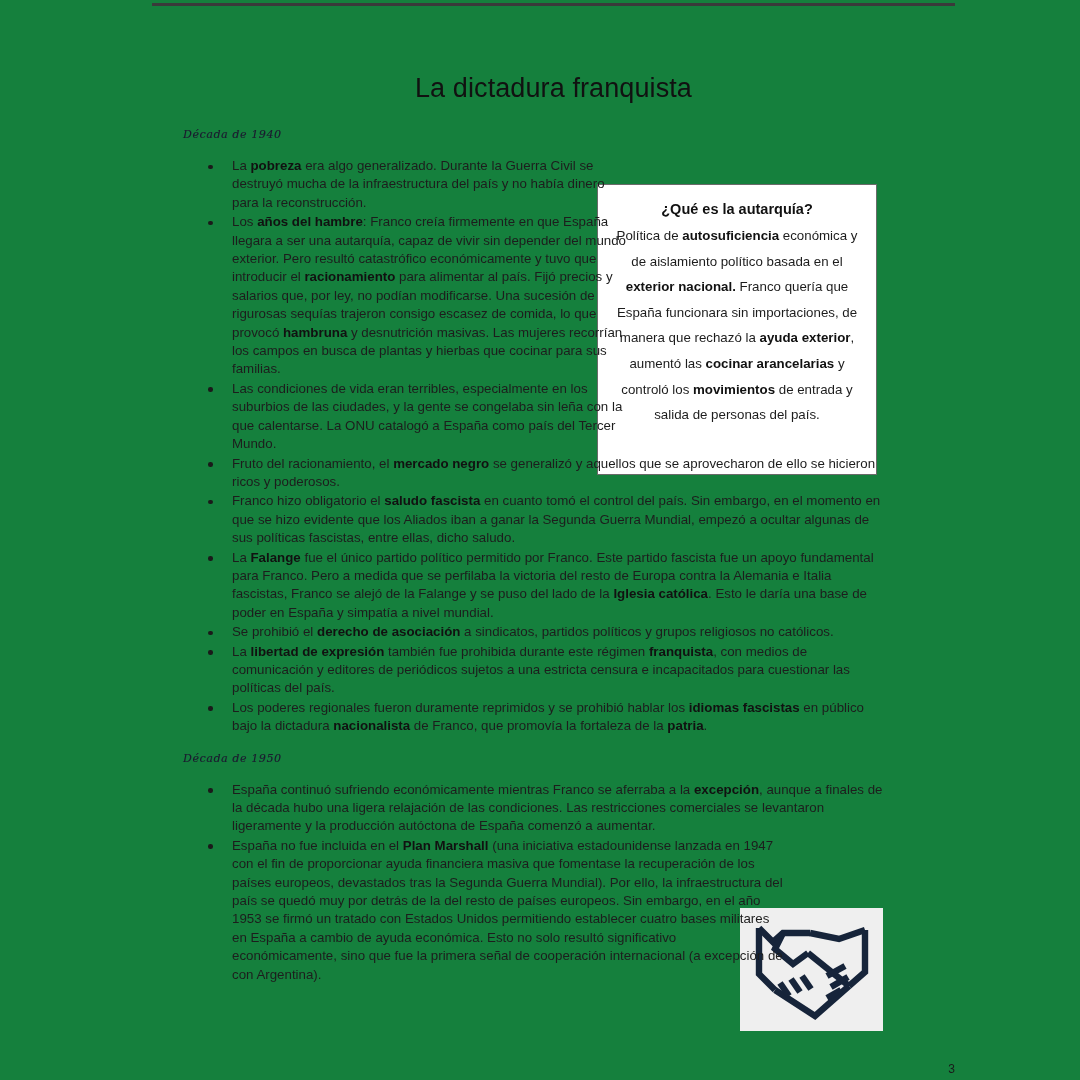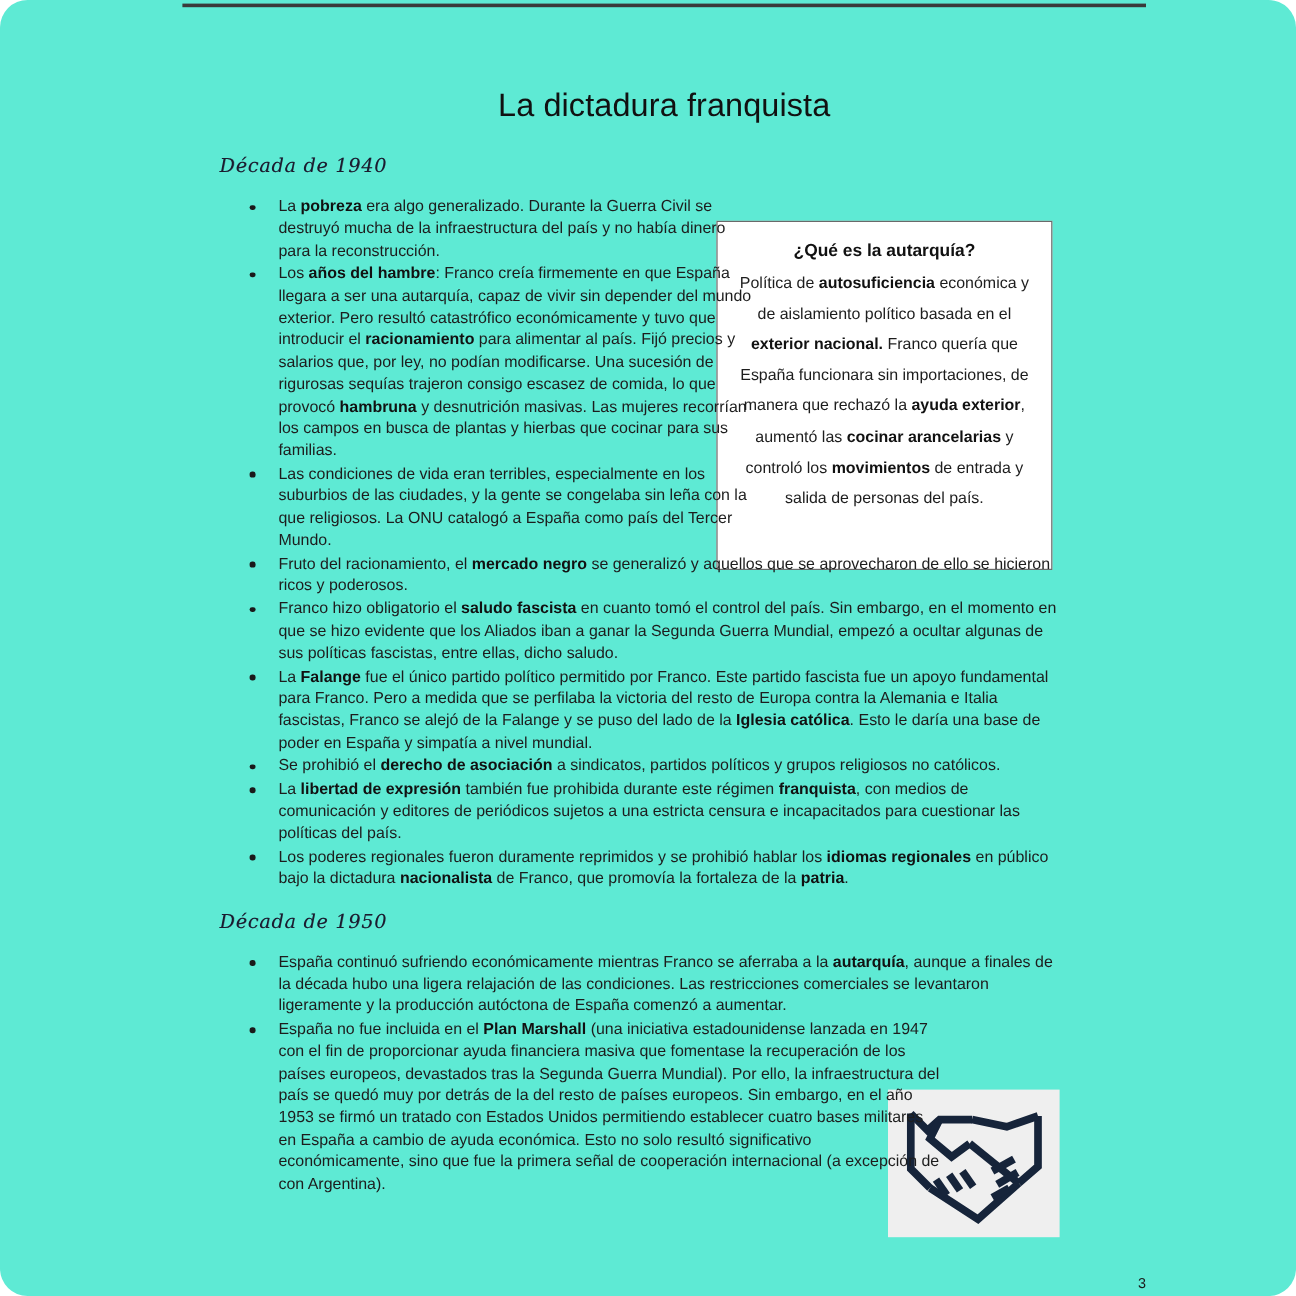--- a/index.html
+++ b/index.html
@@ -14,22 +14,21 @@
     overflow: hidden;
     font-family: "Liberation Sans", sans-serif;
     color: #1a1a1a;
     -webkit-font-smoothing: antialiased;
   }
 
   
   #page {
     position: absolute;
     inset: 0;
-    background: #5eead4;
-    border-radius: 23px;
+    background: #15803d;
   }
 
   .top-rule {
     position: absolute;
     left: 152px;
     top: 3px;
     width: 803px;
     height: 3px;
     background: #3a3a3a;
   }
@@ -53,21 +52,21 @@
   #content {
     position: absolute;
     left: 183px;
     top: 128px;
     width: 720px;
   }
 
   
   .section-heading {
     font-family: "DejaVu Serif", serif;
-    font-size: 16px;
+    font-size: 11px;
     font-weight: 400;
     font-style: italic;
     letter-spacing: 0.6px;
     color: #1b1b2e;
     margin: 0 0 12px 0;
     text-shadow: 0.35px 0 0 rgba(30,30,60,0.45);
   }
   .section-heading.second {
     margin-top: 16px;
   }
@@ -194,33 +193,33 @@
     </svg>
   </div>
 
   <div id="content">
 
     <div class="section-heading">Década de 1940</div>
 
     <ul class="bullets">
       <li class="narrow">La <b>pobreza</b> era algo generalizado. Durante la Guerra Civil se destruyó mucha de la infraestructura del país y no había dinero para la reconstrucción.</li>
       <li class="narrow">Los <b>años del hambre</b>: Franco creía firmemente en que España llegara a ser una autarquía, capaz de vivir sin depender del mundo exterior. Pero resultó catastrófico económicamente y tuvo que introducir el <b>racionamiento</b> para alimentar al país. Fijó precios y salarios que, por ley, no podían modificarse. Una sucesión de rigurosas sequías trajeron consigo escasez de comida, lo que provocó <b>hambruna</b> y desnutrición masivas. Las mujeres recorrían los campos en busca de plantas y hierbas que cocinar para sus familias.</li>
-      <li class="narrow">Las condiciones de vida eran terribles, especialmente en los suburbios de las ciudades, y la gente se congelaba sin leña con la que religiosos. La ONU catalogó a España como país del Tercer Mundo.</li>
+      <li class="narrow">Las condiciones de vida eran terribles, especialmente en los suburbios de las ciudades, y la gente se congelaba sin leña con la que calentarse. La ONU catalogó a España como país del Tercer Mundo.</li>
       <li>Fruto del racionamiento, el <b>mercado negro</b> se generalizó y aquellos que se aprovecharon de ello se hicieron ricos y poderosos.</li>
       <li>Franco hizo obligatorio el <b>saludo fascista</b> en cuanto tomó el control del país. Sin embargo, en el momento en que se hizo evidente que los Aliados iban a ganar la Segunda Guerra Mundial, empezó a ocultar algunas de sus políticas fascistas, entre ellas, dicho saludo.</li>
       <li>La <b>Falange</b> fue el único partido político permitido por Franco. Este partido fascista fue un apoyo fundamental para Franco. Pero a medida que se perfilaba la victoria del resto de Europa contra la Alemania e Italia fascistas, Franco se alejó de la Falange y se puso del lado de la <b>Iglesia católica</b>. Esto le daría una base de poder en España y simpatía a nivel mundial.</li>
       <li>Se prohibió el <b>derecho de asociación</b> a sindicatos, partidos políticos y grupos religiosos no católicos.</li>
       <li>La <b>libertad de expresión</b> también fue prohibida durante este régimen <b>franquista</b>, con medios de comunicación y editores de periódicos sujetos a una estricta censura e incapacitados para cuestionar las políticas del país.</li>
-      <li>Los poderes regionales fueron duramente reprimidos y se prohibió hablar los <b>idiomas regionales</b> en público bajo la dictadura <b>nacionalista</b> de Franco, que promovía la fortaleza de la <b>patria</b>.</li>
+      <li>Los poderes regionales fueron duramente reprimidos y se prohibió hablar los <b>idiomas fascistas</b> en público bajo la dictadura <b>nacionalista</b> de Franco, que promovía la fortaleza de la <b>patria</b>.</li>
     </ul>
 
     <div class="section-heading second">Década de 1950</div>
 
     <ul class="bullets">
-      <li>España continuó sufriendo económicamente mientras Franco se aferraba a la <b>autarquía</b>, aunque a finales de la década hubo una ligera relajación de las condiciones. Las restricciones comerciales se levantaron ligeramente y la producción autóctona de España comenzó a aumentar.</li>
+      <li>España continuó sufriendo económicamente mientras Franco se aferraba a la <b>excepción</b>, aunque a finales de la década hubo una ligera relajación de las condiciones. Las restricciones comerciales se levantaron ligeramente y la producción autóctona de España comenzó a aumentar.</li>
       <li class="narrow-img">España no fue incluida en el <b>Plan Marshall</b> (una iniciativa estadounidense lanzada en 1947 con el fin de proporcionar ayuda financiera masiva que fomentase la recuperación de los países europeos, devastados tras la Segunda Guerra Mundial). Por ello, la infraestructura del país se quedó muy por detrás de la del resto de países europeos. Sin embargo, en el año 1953 se firmó un tratado con Estados Unidos permitiendo establecer cuatro bases militares en España a cambio de ayuda económica. Esto no solo resultó significativo económicamente, sino que fue la primera señal de cooperación internacional (a excepción de con Argentina).</li>
     </ul>
 
   </div>
 
   <div class="page-number">3</div>
 
 </div>
 
 </body></html>

